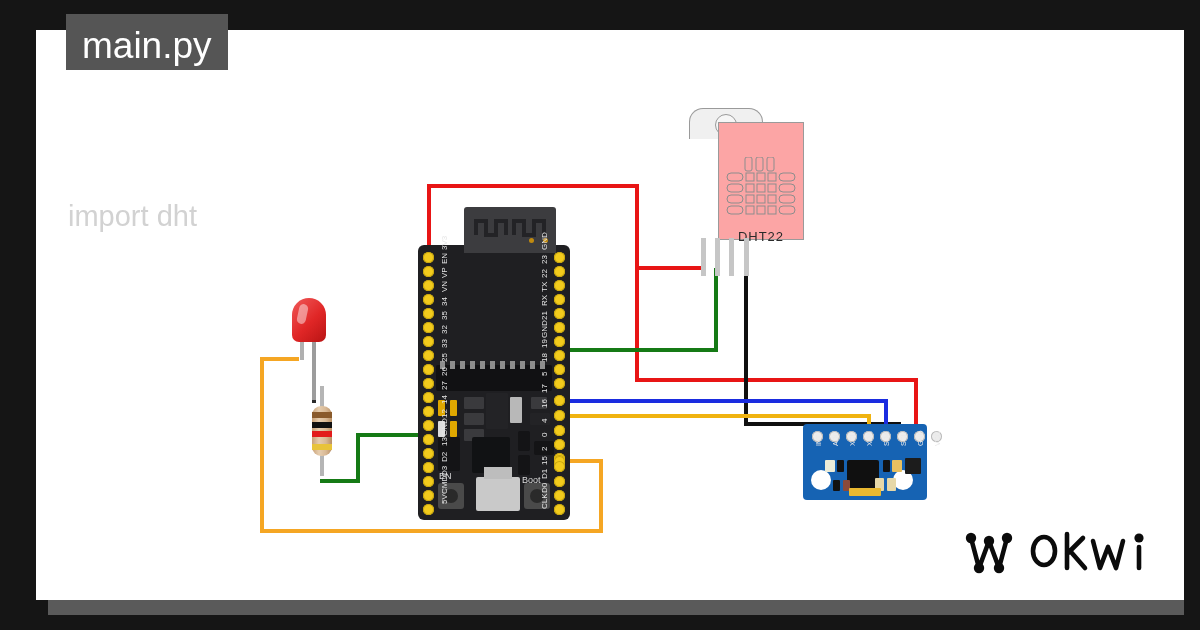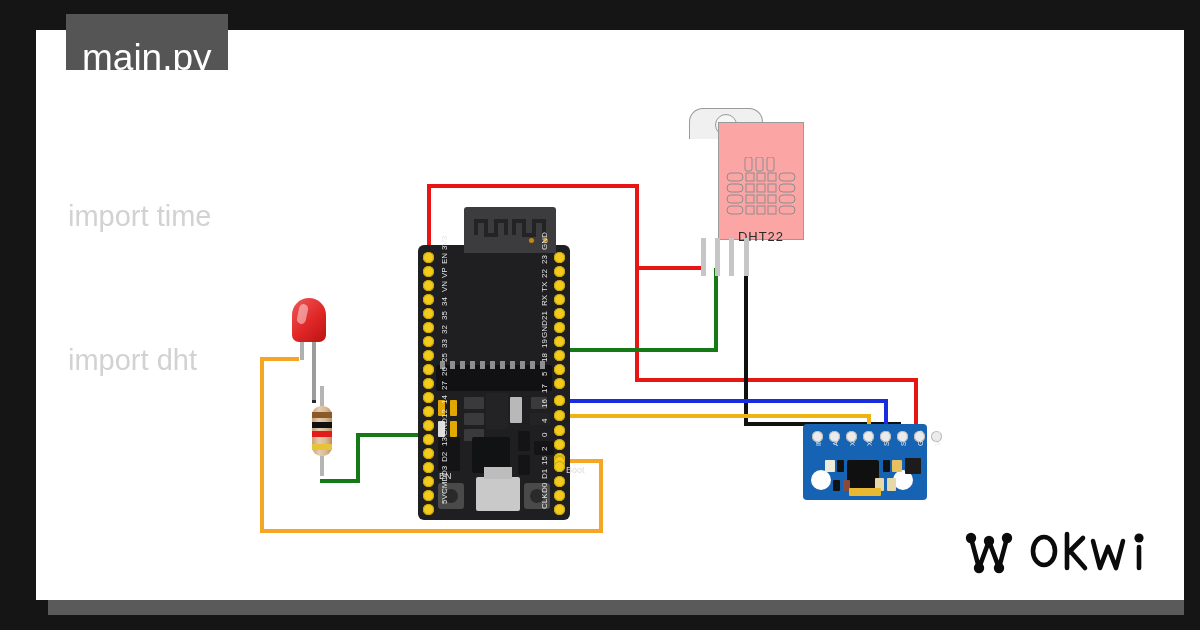--- a/index.html
+++ b/index.html
@@ -34,21 +34,21 @@
   }
   .code div{height:48px;}
 
   
   .file-tab{
     position:absolute;left:66px;top:14px;height:56px;
     background:#555555;
     color:#ffffff;
     font-size:37px;
     line-height:56px;
-    padding:16px 16px;
+    padding:4px 16px;
     box-sizing:border-box;
     z-index:40;
   }
 
   
   .wire{position:absolute;z-index:12;}
 
   
   .esp32{
     position:absolute;left:418px;top:245px;width:152px;height:275px;
@@ -188,21 +188,20 @@
 </style>
 </head>
 <body>
 
 <div id="stage">
 
   <div class="sheet"></div>
   <div class="shadow-bar"></div>
 
   <div class="code">
-    <div>import time</div>
     <div>import dht</div>
     
     
     
     
     
     
     
   </div>
 
@@ -326,21 +325,21 @@
 
     <div class="chip" style="left:54px;top:192px;width:38px;height:36px;"></div>
     <div class="hdr-strip" style="left:20px;top:192px;width:22px;height:34px;"></div>
     <div class="hdr-strip" style="left:100px;top:186px;width:12px;height:20px;"></div>
     <div class="hdr-strip" style="left:100px;top:210px;width:12px;height:20px;"></div>
     <div class="hdr-strip" style="left:116px;top:196px;width:20px;height:14px;"></div>
 
     <div class="btn-sq" style="left:20px;top:238px;"></div>
     <div class="btn-sq" style="left:106px;top:238px;"></div>
     <div class="lbl-sm" style="left:21px;top:226px;">EN</div>
-    <div class="lbl-sm" style="left:104px;top:220px;margin-left:44px;">Boot</div>
+    <div class="lbl-sm" style="left:104px;top:230px;">Boot</div>
 
     <div class="usb"></div>
 
     <div class="pinrow" style="left:0;">
       <div class="pin" style="left:5px;top:7px;"></div>
       <div class="pin" style="left:5px;top:21px;"></div>
       <div class="pin" style="left:5px;top:35px;"></div>
       <div class="pin" style="left:5px;top:49px;"></div>
       <div class="pin" style="left:5px;top:63px;"></div>
       <div class="pin" style="left:5px;top:77px;"></div>

